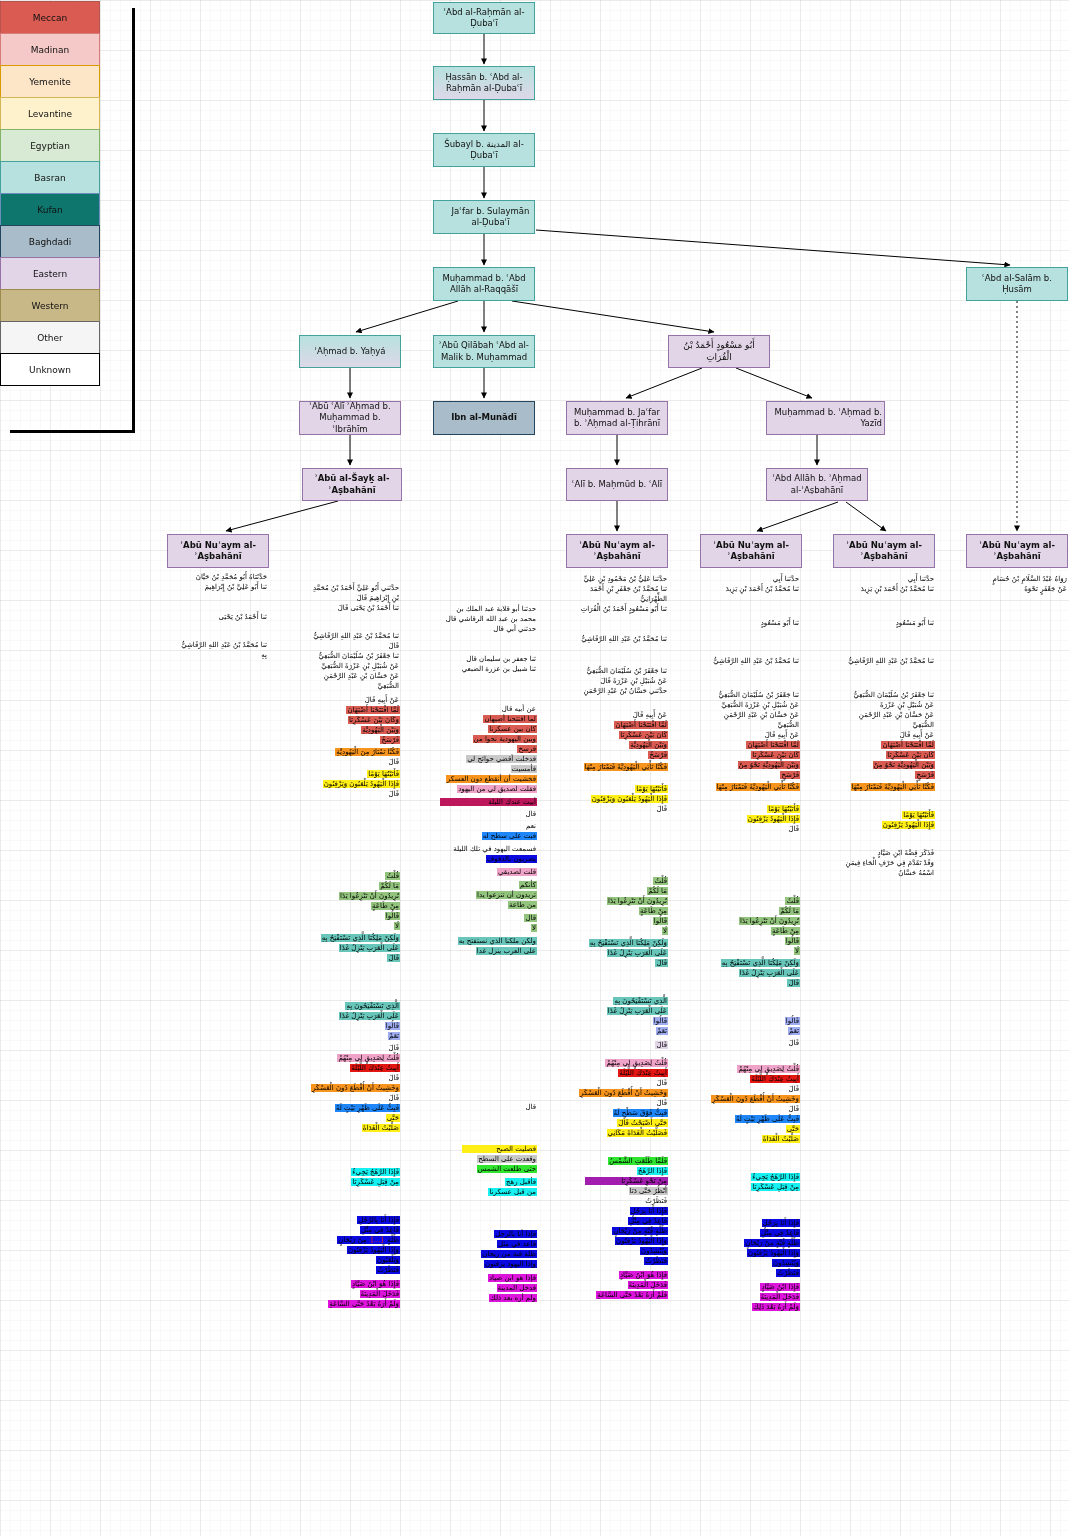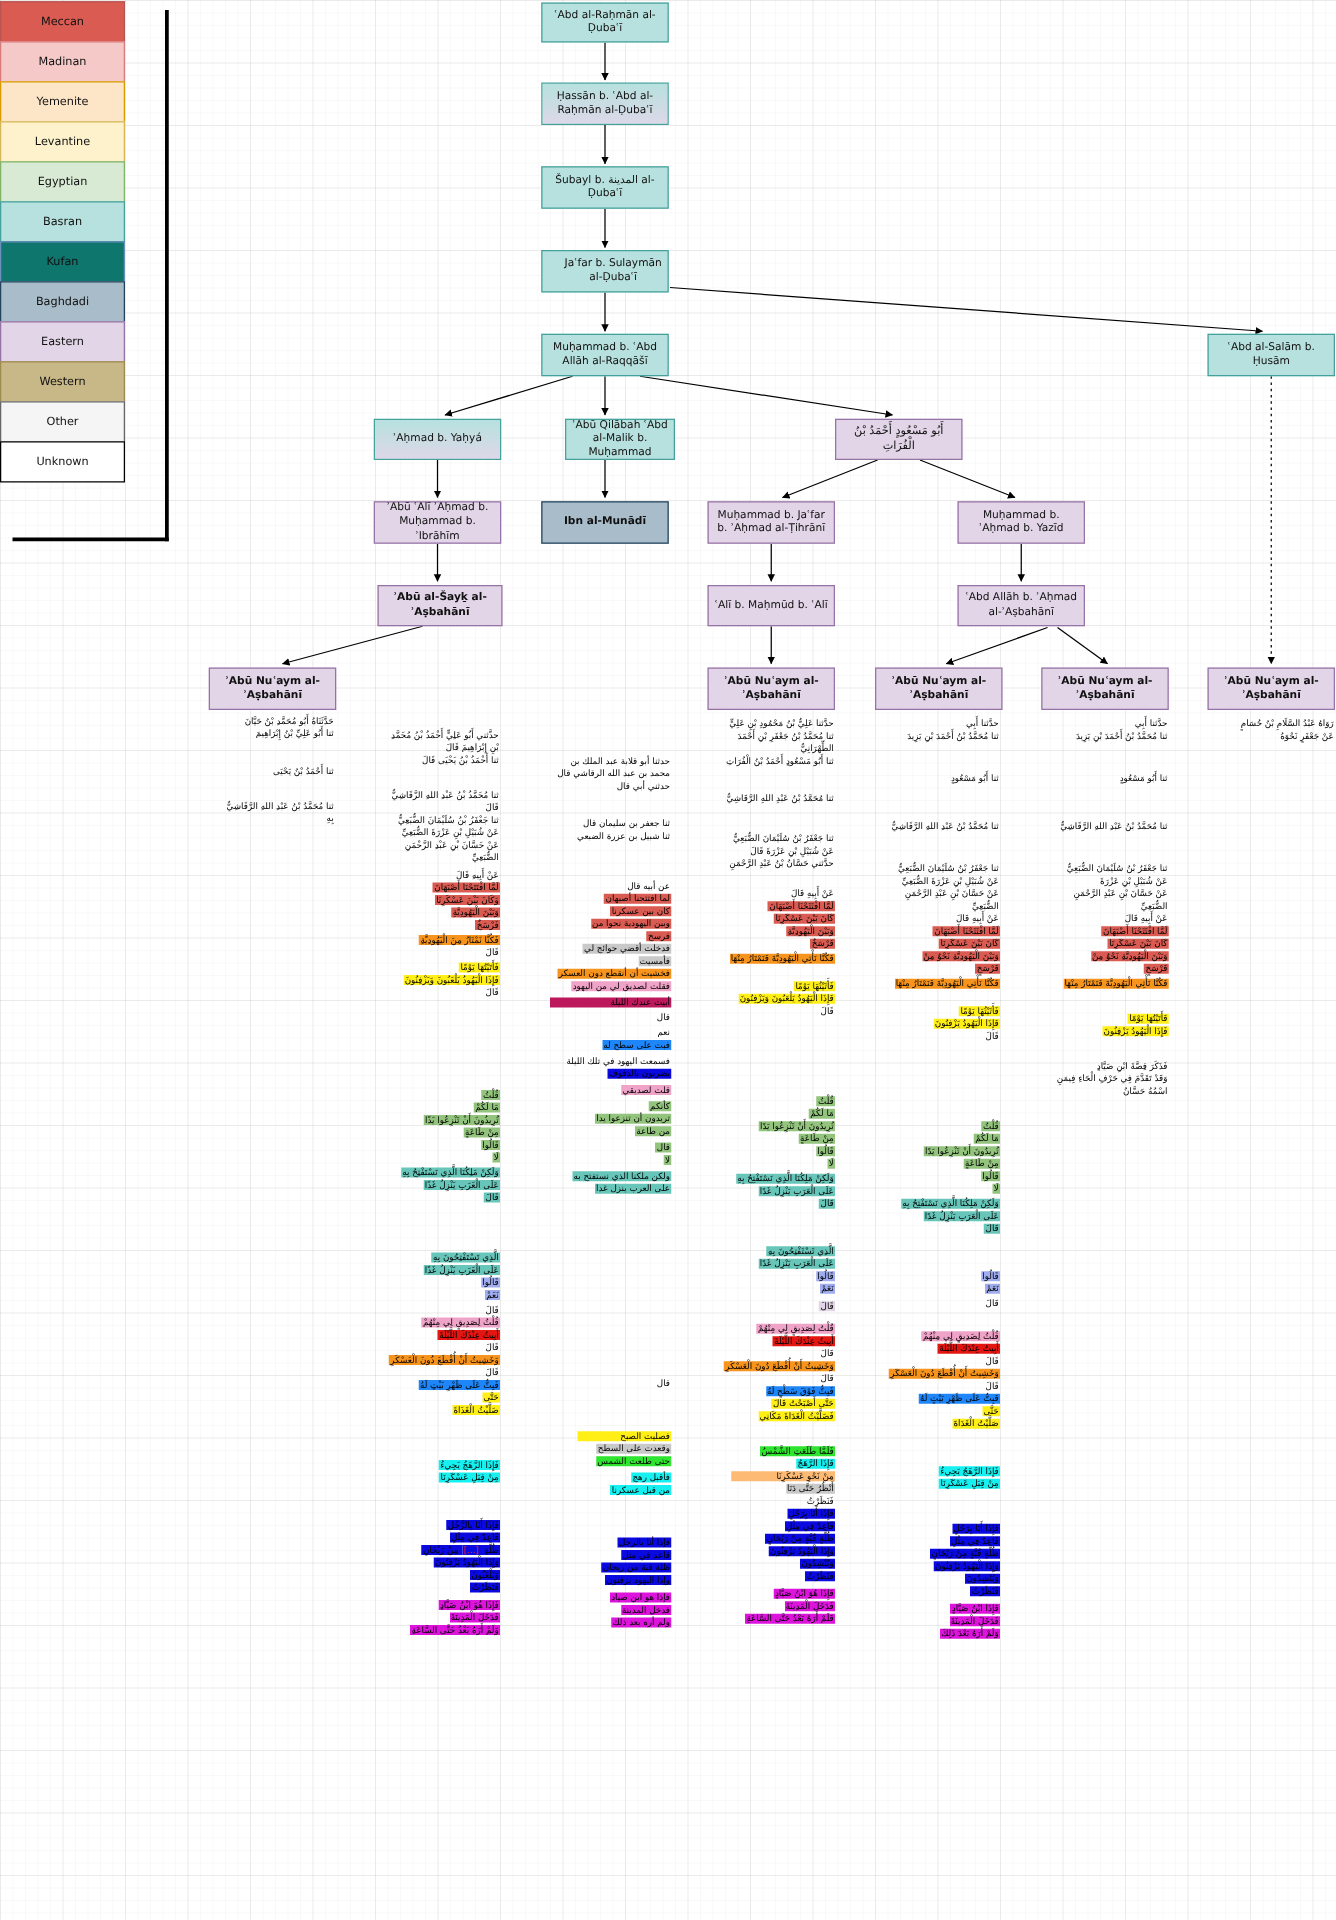--- a/index.html
+++ b/index.html
@@ -82,26 +82,26 @@
 </svg>
 
 <div id="nodes-layer">
     <div class="node" style="left: 433px; top: 2px; width: 102px; height: 32px; border-color: rgb(69, 161, 156); background: rgb(183, 225, 222);">ʿAbd al-Raḥmān al-Ḍubaʿī</div>
     <div class="node" style="left: 433px; top: 66px; width: 102px; height: 34px; border-color: rgb(69, 161, 156); background: linear-gradient(rgb(183, 225, 222), rgb(221, 216, 232));">Ḥassān b. ʿAbd al-Raḥmān al-Ḍubaʿī</div>
     <div class="node" style="left: 433px; top: 133px; width: 102px; height: 34px; border-color: rgb(69, 161, 156); background: rgb(183, 225, 222);">Šubayl b. المدينة al-Ḍubaʿī</div>
     <div class="node" style="left: 433px; top: 200px; width: 102px; height: 34px; border-color: rgb(69, 161, 156); background: rgb(183, 225, 222); padding-left: 15px;">Jaʿfar b. Sulaymān al-Ḍubaʿī</div>
     <div class="node" style="left: 433px; top: 267px; width: 102px; height: 34px; border-color: rgb(69, 161, 156); background: rgb(183, 225, 222);">Muḥammad b. ʿAbd Allāh al-Raqqāšī</div>
     <div class="node" style="left: 966px; top: 267px; width: 102px; height: 34px; border-color: rgb(69, 161, 156); background: rgb(183, 225, 222);">ʿAbd al-Salām b. Ḥusām</div>
     <div class="node" style="left: 299px; top: 335px; width: 102px; height: 33px; border-color: rgb(69, 161, 156); background: linear-gradient(rgb(183, 225, 222), rgb(221, 216, 232));">ʾAḥmad b. Yaḥyá</div>
-    <div class="node" style="left: 452px; top: 335px; width: 88px; height: 33px; border-color: rgb(69, 161, 156); background: rgb(183, 225, 222);">ʾAbū Qilābah ʿAbd al-Malik b. Muḥammad</div>
+    <div class="node" style="left: 433px; top: 335px; width: 102px; height: 33px; border-color: rgb(69, 161, 156); background: rgb(183, 225, 222);">ʾAbū Qilābah ʿAbd al-Malik b. Muḥammad</div>
     <div class="node" dir="rtl" style="left: 668px; top: 335px; width: 102px; height: 33px; border-color: rgb(150, 115, 166); background: rgb(225, 213, 231); font-size: 9px;">أَبُو مَسْعُودٍ أَحْمَدُ بْنُ الْفُرَاتِ</div>
     <div class="node" style="left: 299px; top: 401px; width: 102px; height: 34px; border-color: rgb(150, 115, 166); background: rgb(225, 213, 231);">ʾAbū ʿAlī ʾAḥmad b. Muḥammad b. ʾIbrāhīm</div>
     <div class="node bold" style="left: 433px; top: 401px; width: 102px; height: 34px; border-color: rgb(35, 68, 93); background: rgb(168, 188, 201);">Ibn al-Munādī</div>
     <div class="node" style="left: 566px; top: 401px; width: 102px; height: 34px; border-color: rgb(150, 115, 166); background: rgb(225, 213, 231);">Muḥammad b. Jaʿfar b. ʾAḥmad al-Ṭihrānī</div>
-    <div class="node" style="left: 766px; top: 401px; width: 102px; height: 34px; border-color: rgb(150, 115, 166); background: rgb(225, 213, 231);">Muḥammad b. ʾAḥmad b. Yazīd</div>
+    <div class="node" style="left: 766px; top: 401px; width: 119px; height: 34px; border-color: rgb(150, 115, 166); background: rgb(225, 213, 231); text-align: right;">Muḥammad b. ʾAḥmad b. Yazīd</div>
     <div class="node bold" style="left: 302px; top: 468px; width: 100px; height: 33px; border-color: rgb(150, 115, 166); background: rgb(225, 213, 231);">ʾAbū al-Šayḵ al-ʾAṣbahānī</div>
     <div class="node" style="left: 566px; top: 468px; width: 102px; height: 33px; border-color: rgb(150, 115, 166); background: rgb(225, 213, 231);">ʿAlī b. Maḥmūd b. ʿAlī</div>
     <div class="node" style="left: 766px; top: 468px; width: 102px; height: 33px; border-color: rgb(150, 115, 166); background: rgb(225, 213, 231);">ʿAbd Allāh b. ʾAḥmad al-ʾAṣbahānī</div>
     <div class="node bold" style="left: 167px; top: 534px; width: 102px; height: 34px; border-color: rgb(150, 115, 166); background: rgb(225, 213, 231);">ʾAbū Nuʿaym al-ʾAṣbahānī</div>
     <div class="node bold" style="left: 566px; top: 534px; width: 102px; height: 34px; border-color: rgb(150, 115, 166); background: rgb(225, 213, 231);">ʾAbū Nuʿaym al-ʾAṣbahānī</div>
     <div class="node bold" style="left: 700px; top: 534px; width: 102px; height: 34px; border-color: rgb(150, 115, 166); background: rgb(225, 213, 231);">ʾAbū Nuʿaym al-ʾAṣbahānī</div>
     <div class="node bold" style="left: 833px; top: 534px; width: 102px; height: 34px; border-color: rgb(150, 115, 166); background: rgb(225, 213, 231);">ʾAbū Nuʿaym al-ʾAṣbahānī</div>
     <div class="node bold" style="left: 966px; top: 534px; width: 102px; height: 34px; border-color: rgb(150, 115, 166); background: rgb(225, 213, 231);">ʾAbū Nuʿaym al-ʾAṣbahānī</div>
   </div>
 <div id="columns-layer">
@@ -244,21 +244,21 @@
       <div class="ln" style="margin-top: 8px;"><span style="background: rgb(240, 163, 200); color: rgb(0, 0, 0);">قُلْتُ لِصَدِيقٍ لِي مِنْهُمْ</span></div>
       <div class="ln"><span style="background: rgb(227, 22, 18); color: rgb(0, 0, 0);">أَبِيتُ عِنْدَكَ اللَّيْلَةَ</span></div>
       <div class="ln"><span>قَالَ</span></div>
       <div class="ln"><span style="background: rgb(247, 148, 29); color: rgb(0, 0, 0);">وَخَشِيتُ أَنْ أُقْطَعَ دُونَ الْعَسْكَرِ</span></div>
       <div class="ln"><span>قَالَ</span></div>
       <div class="ln"><span style="background: rgb(30, 134, 248); color: rgb(0, 0, 0);">فَبِتُّ فَوْقَ سَطْحٍ لَهُ</span></div>
       <div class="ln"><span style="background: rgb(255, 239, 23); color: rgb(0, 0, 0);">حَتَّى أَصْبَحْتُ قَالَ</span></div>
       <div class="ln"><span style="background: rgb(255, 239, 23); color: rgb(0, 0, 0);">فَصَلَّيْتُ الْغَدَاةَ مَكَانِي</span></div>
       <div class="ln" style="margin-top: 18px;"><span style="background: rgb(47, 229, 47); color: rgb(0, 0, 0);">فَلَمَّا طَلَعَتِ الشَّمْسُ</span></div>
       <div class="ln"><span style="background: rgb(23, 240, 240); color: rgb(0, 0, 0);">فَإِذَا الرَّهَجُ</span></div>
-      <div class="ln"><span style="background: #fdba74; color: rgb(0, 0, 0); padding-left: 36px;">مِنْ نَحْوِ عَسْكَرِنَا</span></div>
+      <div class="ln"><span style="background: #a21caf; color: rgb(0, 0, 0); padding-left: 36px;">مِنْ نَحْوِ عَسْكَرِنَا</span></div>
       <div class="ln"><span style="background: rgb(201, 201, 201); color: rgb(0, 0, 0);">أَنْظُرُ حَتَّى دَنَا</span></div>
       <div class="ln"><span>فَنَظَرْتُ</span></div>
       <div class="ln"><span style="background: rgb(10, 10, 224); color: rgb(0, 0, 0);">فَإِذَا أَنَا بِرَجُلٍ</span></div>
       <div class="ln"><span style="background: rgb(10, 10, 224); color: rgb(0, 0, 0);">قَاعِدٌ فِي مِثْلِ</span></div>
       <div class="ln"><span style="background: rgb(10, 10, 224); color: rgb(0, 0, 0);">ظُلَّةٍ قُبَّةٍ مِنْ رَيْحَانٍ</span></div>
       <div class="ln"><span style="background: rgb(10, 10, 224); color: rgb(0, 0, 0);">وَإِذَا الْيَهُودُ يَزْفِنُونَ</span></div>
       <div class="ln"><span style="background: rgb(10, 10, 224); color: rgb(0, 0, 0);">وَيُنْشِدُونَ</span></div>
       <div class="ln"><span style="background: rgb(10, 10, 224); color: rgb(0, 0, 0);">فَنَظَرْتُ</span></div>
       <div class="ln" style="margin-top: 4px;"><span style="background: rgb(220, 20, 220); color: rgb(0, 0, 0);">فَإِذَا هُوَ ابْنُ صَيَّادٍ</span></div>
       <div class="ln"><span style="background: rgb(220, 20, 220); color: rgb(0, 0, 0);">فَدَخَلَ الْمَدِينَةَ</span></div>

